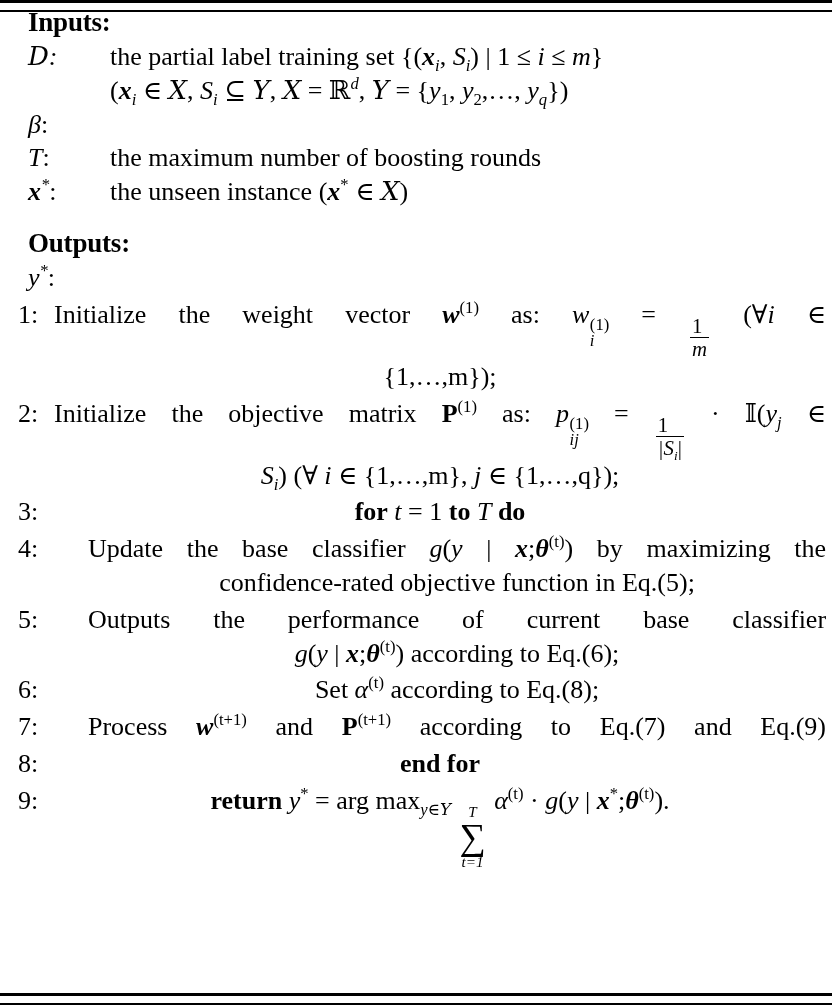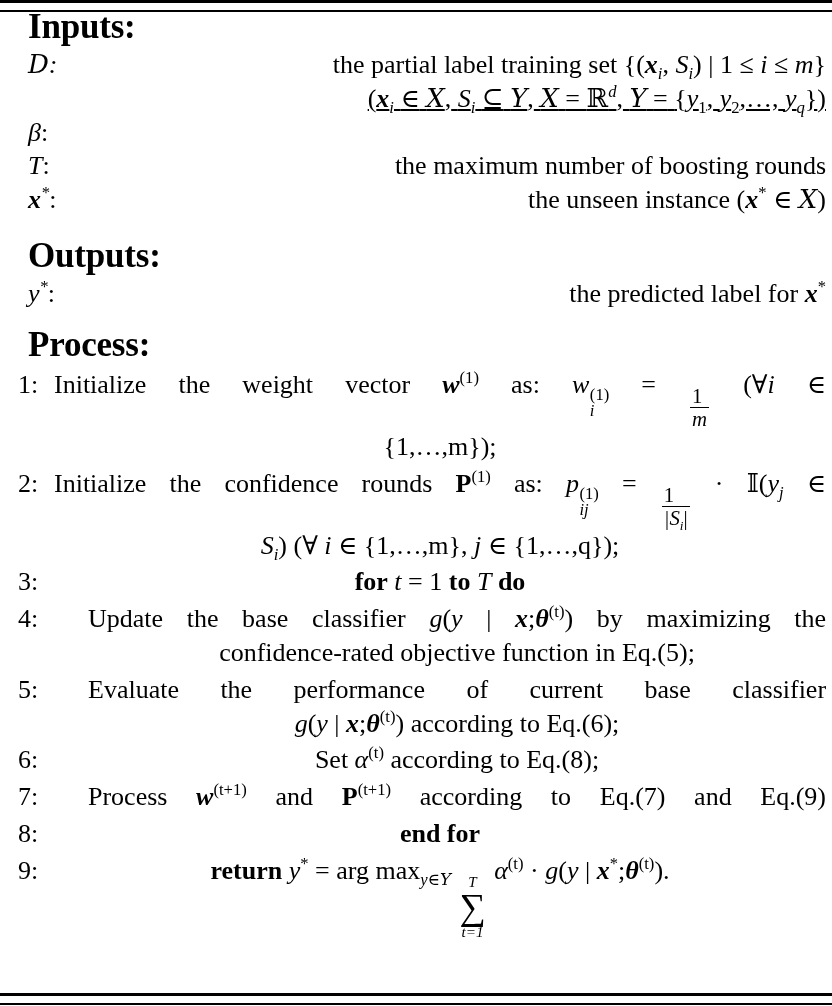--- a/index.html
+++ b/index.html
@@ -41,21 +41,21 @@
     top: 9px;
     left: 0;
     right: 0;
     bottom: 10px;
     padding: 0 6px 0 10px;
   }
 
   
   .section-head {
     font-weight: bold;
-    font-size: 35px;
+    font-size: 27px;
     line-height: 1.0;
     margin: 0 0 4px 18px;
     letter-spacing: -0.2px;
   }
   .section-head.outputs { margin-top: 21px; }
   .section-head.process { margin-top: 16px; margin-bottom: 6px; }
 
   
   .io-row {
     display: flex;
@@ -64,25 +64,23 @@
     line-height: 1.30;
     margin-left: 18px;
   }
   .io-sym {
     width: 82px;
     flex: 0 0 82px;
     font-style: italic;
   }
   .io-desc {
     flex: 1 1 auto;
-    text-align: right;
   }
   .io-desc .cont {
     display: block;
-    text-decoration: underline;
   }
 
   
   .step {
     display: flex;
     align-items: flex-start;
     font-size: 26px;
     line-height: 1.30;
     margin-top: 3px;
   }
@@ -186,43 +184,41 @@
 
     <div class="io-row">
       <div class="io-sym"><span class="mbi">x</span><span class="sup">*</span><span class="up">:</span></div>
       <div class="io-desc"><span>the unseen instance (</span><span class="mbi">x</span><span class="sup">*</span> <span>∈</span> <span class="mcal">X</span><span>)</span></div>
     </div>
 
     <div class="section-head outputs">Outputs:</div>
 
     <div class="io-row">
       <div class="io-sym"><span class="mi">y</span><span class="sup">*</span><span class="up">:</span></div>
-      <div class="io-desc"><span>the predicted label for</span> <span class="mbi">x</span><span class="sup">*</span></div>
-    </div>
-
-    <div class="section-head process">Process:</div>
+    </div>
+
 
     <div class="step">
       <div class="step-num">1:</div>
       <div class="step-body">
         <span class="justify-line"><span>Initialize</span> <span>the</span> <span>weight</span> <span>vector</span> <span class="mbi">w</span><span class="sup">(1)</span> <span>as:</span> <span class="mi">w</span><span class="supsub">
               <span>(1)</span>
               <span class="mi">i</span>
             </span> <span>=</span> <span class="frac">
               <span class="num">1</span>
               <span class="den mi">m</span>
             </span> <span>(</span><span>∀</span><span class="mi">i</span> <span>∈</span></span>
         <span class="plain-line"><span>{1,…,m});</span></span>
       </div>
     </div>
 
     <div class="step">
       <div class="step-num">2:</div>
       <div class="step-body">
-        <span class="justify-line"><span>Initialize the confidence rounds</span> <span class="mb">P</span><span class="sup">(1)</span> <span>as:</span> <span class="mi">p</span><span class="supsub">
+        <span class="justify-line"><span>Initialize the objective matrix</span> <span class="mb">P</span><span class="sup">(1)</span> <span>as:</span> <span class="mi">p</span><span class="supsub">
               <span>(1)</span>
               <span class="mi">ij</span>
             </span> <span>=</span> <span class="frac">
               <span class="num">1</span>
               <span class="den"><span class="mi">|S</span><span class="sub mi">i</span><span>|</span></span>
             </span> <span>·</span> <span>𝕀</span><span>(</span><span class="mi">y</span><span class="sub mi">j</span> <span>∈</span></span>
         <span class="plain-line"><span class="mi">S</span><span class="sub mi">i</span><span>) (</span><span>∀</span> <span class="mi">i</span> <span>∈</span> <span>{1,…,m},</span> <span class="mi">j</span> <span>∈</span> <span>{1,…,q});</span></span>
       </div>
     </div>
 
@@ -237,21 +233,21 @@
       <div class="step-num">4:</div>
       <div class="step-body">
         <span class="justify-line"><span>Update</span> <span>the</span> <span>base</span> <span>classifier</span> <span class="mi">g</span><span>(</span><span class="mi">y</span> <span>|</span> <span class="mbi">x</span><span>;</span><span class="mbi">θ</span><span class="sup">(t)</span><span>)</span> <span>by</span> <span>maximizing</span> <span>the</span></span>
         <span class="plain-line">confidence-rated objective function in Eq.(5);</span>
       </div>
     </div>
 
     <div class="step indent">
       <div class="step-num">5:</div>
       <div class="step-body">
-        <span class="justify-line"><span>Evaluate</span> <span>the</span> <span>performance</span> <span>of</span> <span>current</span> <span>base</span> <span>classifier</span></span>
+        <span class="justify-line"><span>Outputs</span> <span>the</span> <span>performance</span> <span>of</span> <span>current</span> <span>base</span> <span>classifier</span></span>
         <span class="plain-line"><span class="mi">g</span><span>(</span><span class="mi">y</span> <span>|</span> <span class="mbi">x</span><span>;</span><span class="mbi">θ</span><span class="sup">(t)</span><span>)</span> <span>according to Eq.(6);</span></span>
       </div>
     </div>
 
     <div class="step indent">
       <div class="step-num">6:</div>
       <div class="step-body">
         <span class="plain-line"><span>Set</span> <span class="mi">α</span><span class="sup">(t)</span> <span>according to Eq.(8);</span></span>
       </div>
     </div>

